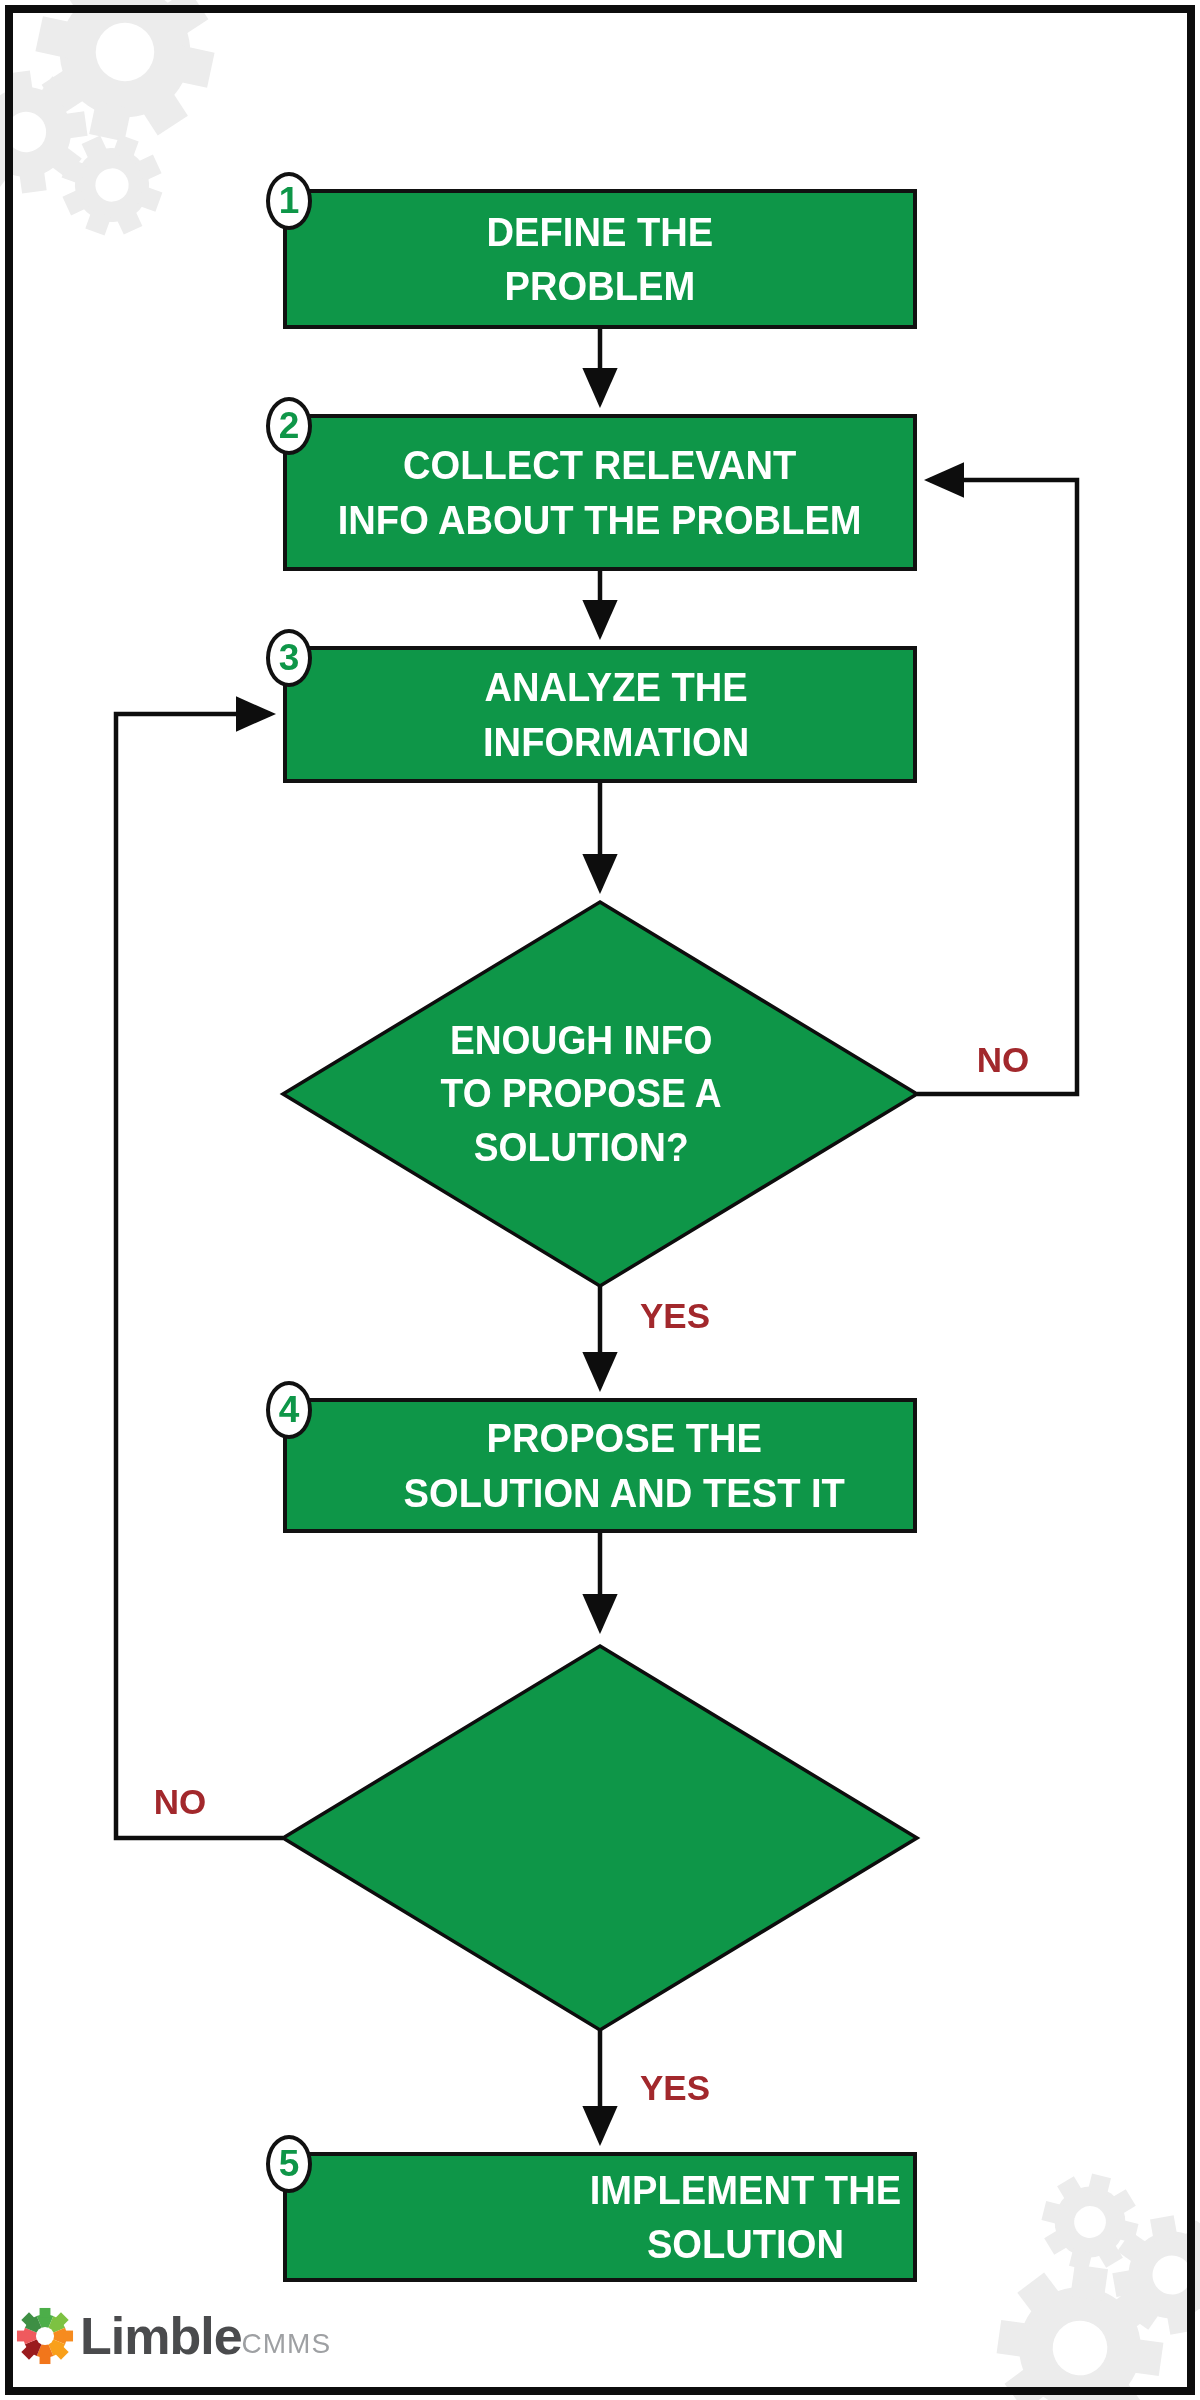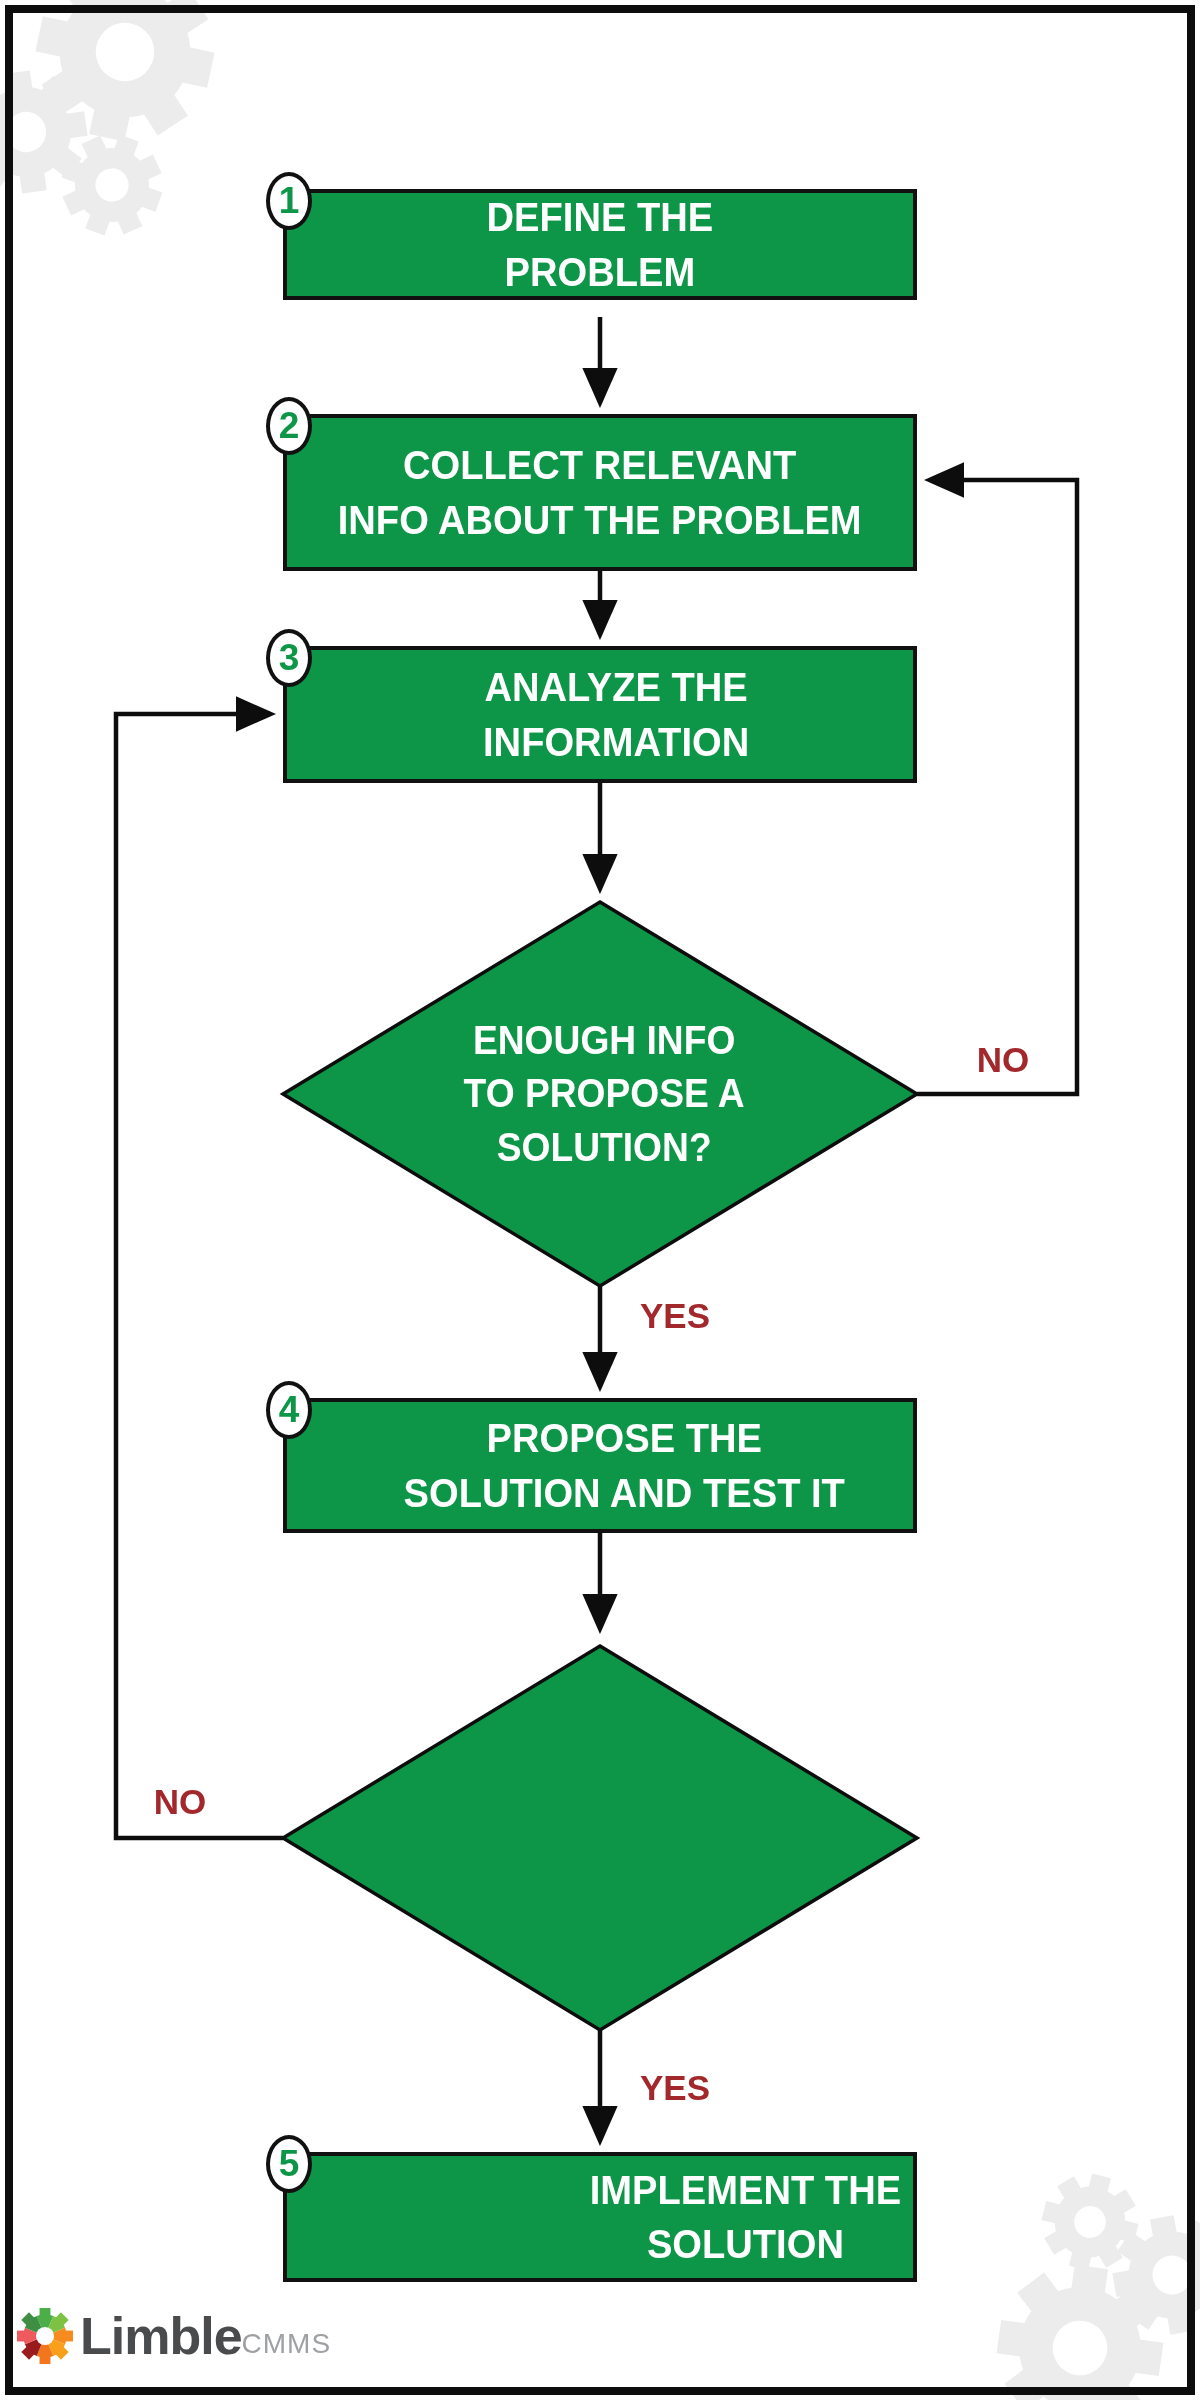--- a/index.html
+++ b/index.html
@@ -18,31 +18,31 @@
   
   .banner{position:absolute;left:160px;top:50px;width:895px;height:78px;background:var(--red);
           display:flex;align-items:center;justify-content:center;z-index:3;}
   .banner span{color:#ffffff;font-weight:700;font-size:47px;letter-spacing:0px;
                display:inline-block;transform:scaleX(.92);white-space:nowrap;}
   
   .pbox{position:absolute;left:283px;width:634px;background:var(--green);border:4px solid var(--ink);
         display:flex;align-items:center;justify-content:center;z-index:3;}
   .pbox span{color:#ffffff;font-weight:700;font-size:41px;line-height:1.32;text-align:center;
              white-space:pre-line;display:inline-block;transform:scaleX(.93);}
-  #box1{top:189px;height:111px;}
+  #box1{top:189px;height:140px;}
   #box2{top:414px;height:157px;}
   #box3{top:646px;height:137px;padding-left:33px;}
   #box4{top:1398px;height:135px;padding-left:48px;}
   #box5{top:2152px;height:130px;justify-content:flex-end;}
   
   .numc{position:absolute;width:46px;height:58px;background:#ffffff;border:4px solid var(--ink);
         border-radius:50%;display:flex;align-items:center;justify-content:center;z-index:4;}
   .numc span{color:var(--green);font-weight:700;font-size:37px;}
   
-  .dlabel{position:absolute;left:404px;width:400px;display:flex;align-items:center;justify-content:center;z-index:3;}
+  .dlabel{position:absolute;left:381px;width:400px;display:flex;align-items:center;justify-content:center;z-index:3;}
   .dlabel span{color:#ffffff;font-weight:700;font-size:40px;line-height:1.33;text-align:center;
                white-space:pre-line;display:inline-block;transform:scaleX(.93);}
   
   .elabel{position:absolute;width:90px;text-align:center;z-index:3;
           color:var(--red);font-weight:700;font-size:35px;}
   
   #logo{position:absolute;left:16px;top:2306px;display:flex;align-items:center;z-index:5;}
   #logo .name{color:var(--logo-gray);font-weight:700;font-size:52px;letter-spacing:-1px;margin-left:6px;text-align:right;}
   #logo .suffix{color:var(--logo-light);font-weight:400;font-size:28px;letter-spacing:1px;margin-top:16px;}
 </style>

